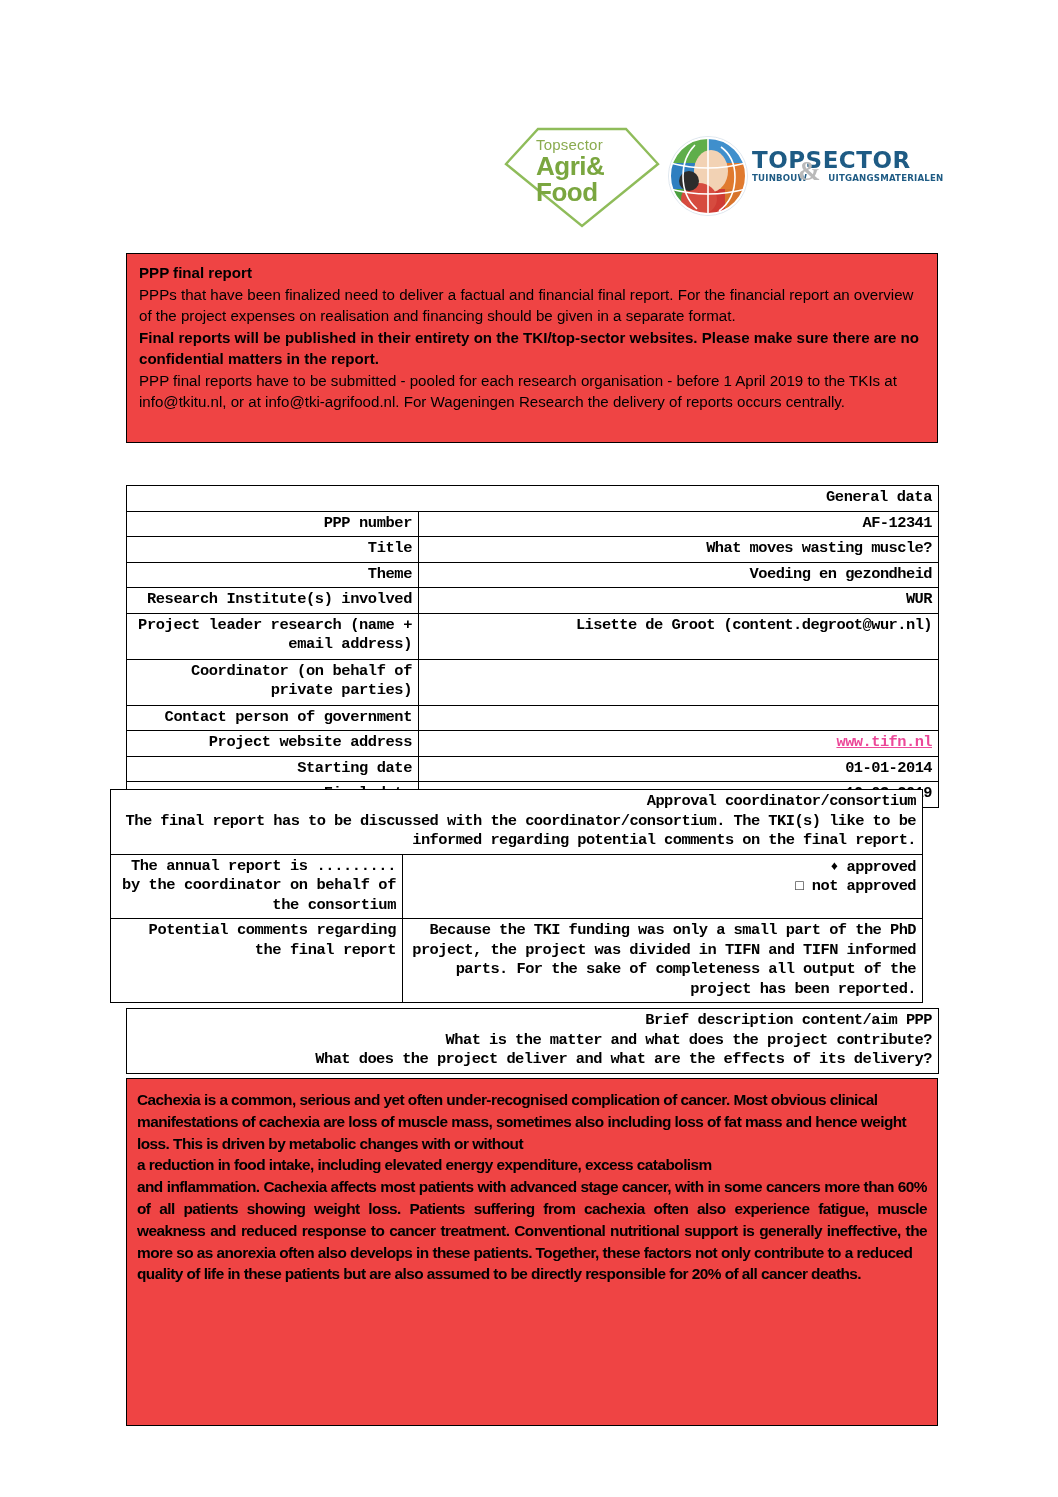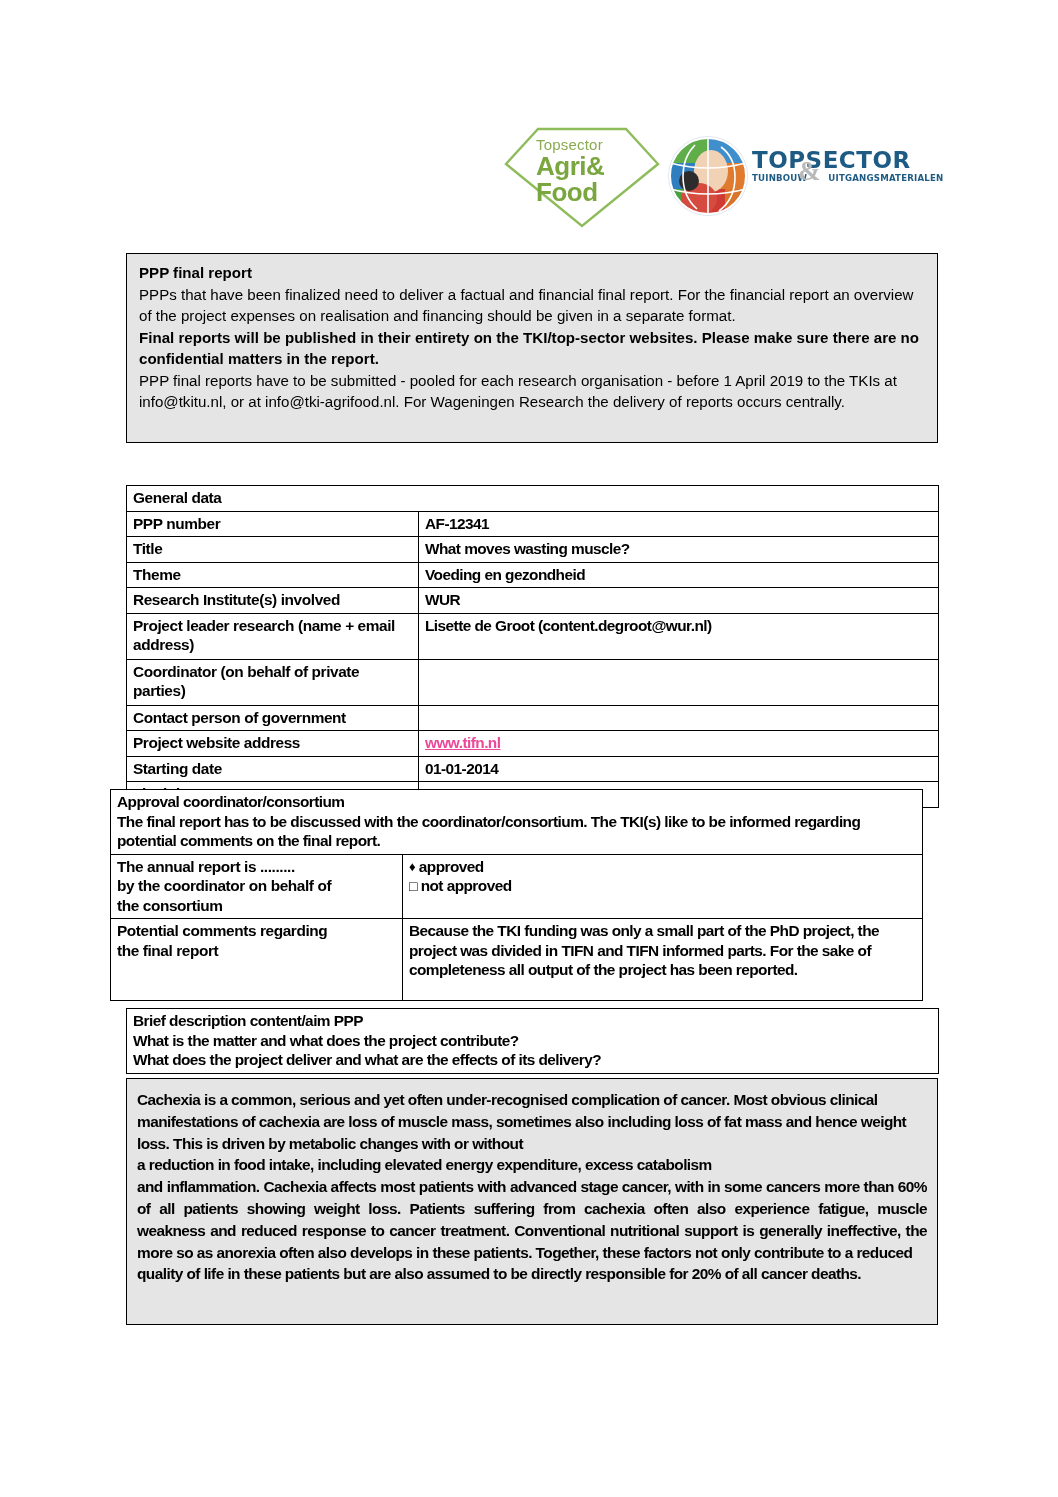--- a/index.html
+++ b/index.html
@@ -111,21 +111,21 @@
     color: #b9b9b9;
     font-weight: bold;
     font-family: "Liberation Serif", serif;
   }
 
   
   .box {
     position: absolute;
     border: 1.6px solid #000;
     box-sizing: border-box;
-    background: #e5e5e5;
+    background: #ef4444;
   }
 
   
   #intro-box {
     left: 126px;
     top: 253px;
     width: 812px;
     height: 190px;
     padding: 8px 12px 6px 12px;
   }
@@ -142,23 +142,24 @@
     border-collapse: collapse;
     table-layout: fixed;
     background: #fff;
   }
   table.doc td {
     border: 1.5px solid #000;
     padding: 2px 6px 3px 6px;
     vertical-align: top;
     font-size: 15.4px;
     line-height: 19.5px;
-    font-family: Liberation Sans, sans-serif;
+    font-family: Liberation Mono, monospace;
     letter-spacing: -0.55px;
     font-weight: 600;
+    text-align: right;
   }
   table.doc td.hdr {
     font-weight: bold;
     letter-spacing: -0.4px;
   }
   table.doc td.val {
     font-weight: 600;
   }
   td.tall-1 { height: 40px; }
 
@@ -175,21 +176,21 @@
 
   .opt-line { display: block; white-space: nowrap; }
   .mark-diamond { font-size: 13px; vertical-align: 1px; }
   .mark-square { font-size: 14px; vertical-align: 0px; }
 
   
   #desc-body {
     left: 126px;
     top: 1078px;
     width: 812px;
-    height: 247px;
+    height: 348px;
     padding: 10px 10px 0 10px;
   }
   #desc-body p {
     margin: 0;
     font-size: 15.4px;
     line-height: 21.8px;
     font-family: "Liberation Sans", sans-serif;
     letter-spacing: -0.55px;
     font-weight: 600;
   }

